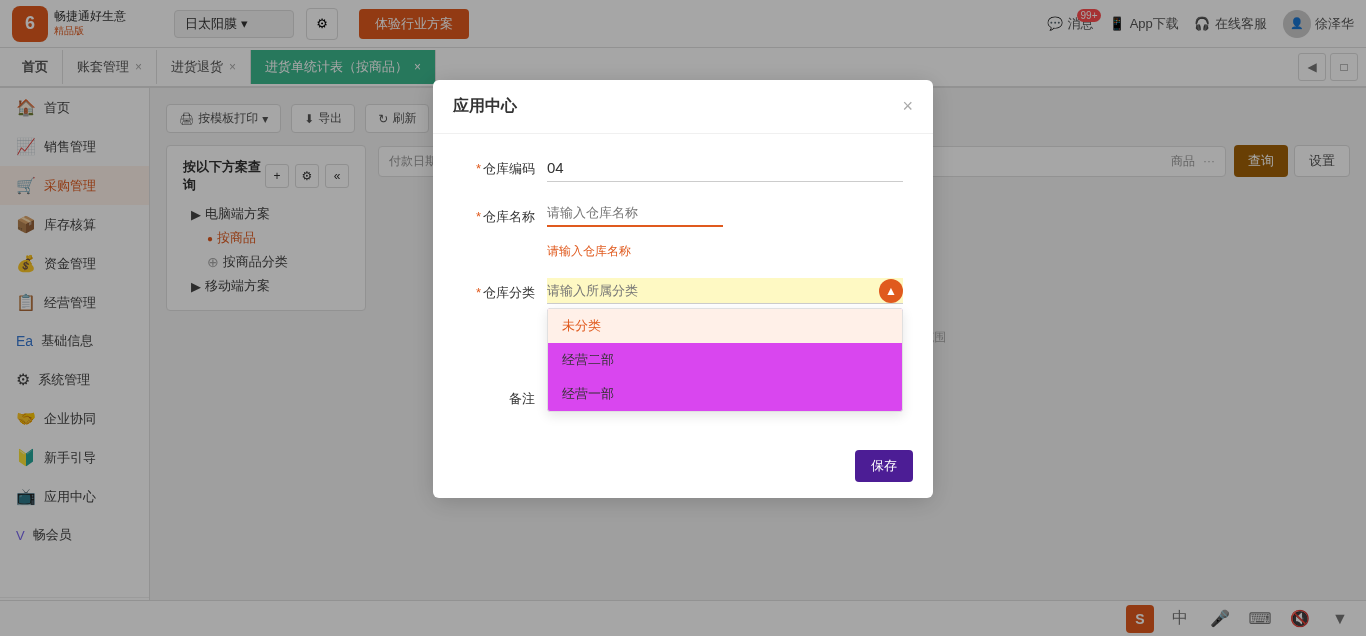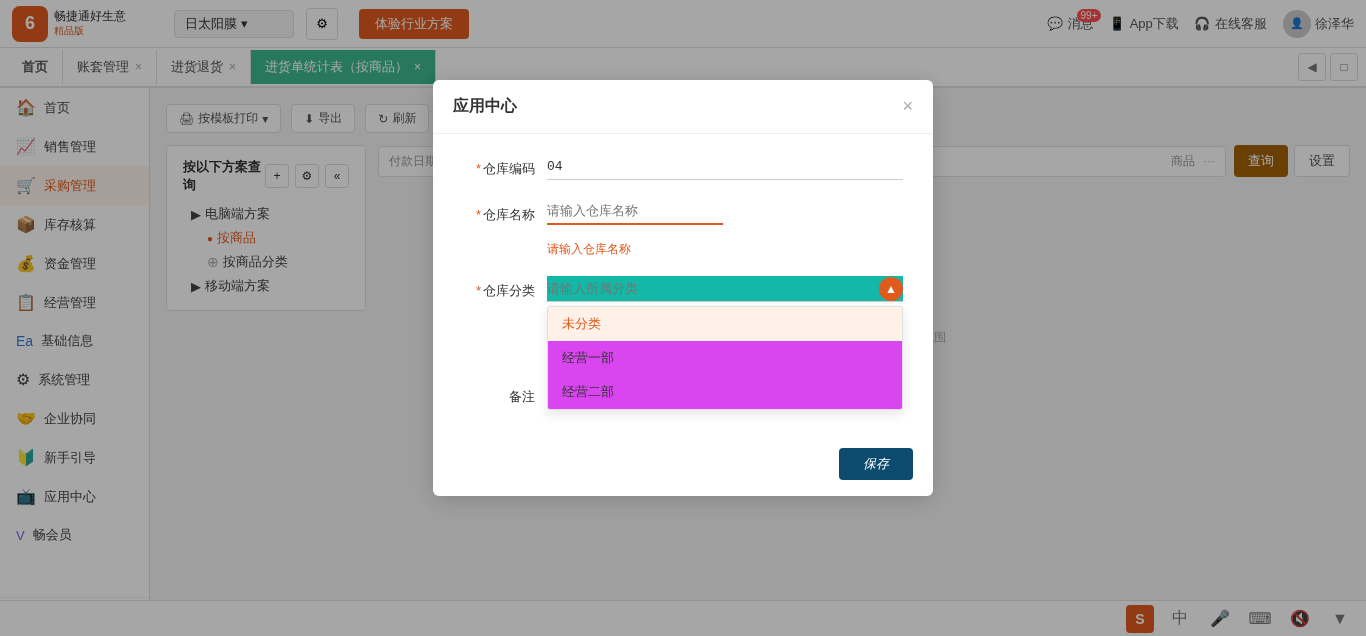--- a/index.html
+++ b/index.html
@@ -212,21 +212,21 @@
     }
     .form-control.error { border-bottom-color: #e05a1e; }
     .error-msg { color: #e05a1e; font-size: 12px; margin-top: 2px; }
 
     .select-wrap {
       flex: 1; position: relative;
     }
     .select-input {
       width: 100%; border: none; border-bottom: 1px solid #ccc;
       padding: 5px 28px 5px 0; font-size: 13px; outline: none;
-      color: #333; background: #14b8a6;
+      color: #333; background: #fef9c3;
     }
     .select-arrow {
       position: absolute; right: 0; top: 50%; transform: translateY(-50%);
       width: 24px; height: 24px; background: #e05a1e; border-radius: 50%;
       display: flex; align-items: center; justify-content: center;
       color: #fff; font-size: 12px; cursor: pointer;
     }
 
     
     .dropdown-list {
@@ -242,23 +242,23 @@
       padding: 8px 14px; font-size: 13px; color: #333;
       cursor: pointer;
     }
     .dropdown-item.selected { background: #fff0e8; color: #e05a1e; }
 
     .modal-footer {
       display: flex; justify-content: flex-end;
       padding: 12px 20px 16px 20px; gap: 10px;
     }
     .btn-save {
-      background: #0c4a6e; color: #fff; border: none;
-      border-radius: 4px; padding: 7px 24px;
-      font-size: 13px; cursor: pointer; font-style: italic;
+      background: #4c1d95; color: #fff; border: none;
+      border-radius: 4px; padding: 7px 16px;
+      font-size: 13px; cursor: pointer;
     }
 
     
     .empty-state {
       display: flex; flex-direction: column; align-items: center;
       justify-content: center; padding: 40px; color: #aaa; font-size: 13px;
     }
 
     
     .bottom-bar {
@@ -492,21 +492,21 @@
 <div class="modal-overlay">
   <div class="modal">
     <div class="modal-header">
       <span class="modal-title">应用中心</span>
       <span class="modal-close">×</span>
     </div>
     <div class="modal-body">
 
       <div class="form-row">
         <label class="form-label required">仓库编码</label>
-        <input class="form-control" type="text" value="04" style="flex: 1 1 0%; border-top: none; border-right: none; border-left: none; border-image: initial; border-bottom: 1px solid rgb(204, 204, 204); padding: 5px 0px; font-size: 13px; outline: none; font-family: Liberation Mono, monospace;">
+        <input class="form-control" type="text" value="04" style="flex: 1 1 0%; border-top: none; border-right: none; border-left: none; border-image: initial; border-bottom: 1px solid rgb(204, 204, 204); padding: 5px 0px; font-size: 15px; outline: none;">
       </div>
 
       <div class="form-row" style="flex-direction:column;">
         <div style="display:flex;align-items:center;gap:12px;">
           <label class="form-label required">仓库名称</label>
           <input class="form-control error" type="text" style="flex: 1 1 0%; border-top: none; border-right: none; border-left: none; border-image: initial; border-bottom: 2px solid rgb(224, 90, 30); padding: 5px 0px; font-size: 13px; outline: none;" placeholder="请输入仓库名称">
         </div>
         <div style="margin-left:84px;margin-top:4px;">
           <span class="error-msg">请输入仓库名称</span>
         </div>
@@ -517,24 +517,24 @@
         <div class="select-wrap" style="position:relative;">
           <input class="select-input" type="text" placeholder="请输入所属分类" style="width: 100%; border-top: none; border-right: none; border-left: none; border-image: initial; border-bottom: 1px solid rgb(204, 204, 204); padding: 5px 28px 5px 0px; font-size: 13px; outline: none;">
           <div class="select-arrow">▲</div>
 
           
           <div class="dropdown-list">
             <div class="dropdown-item selected">
               <span>未分类</span>
             </div>
             <div class="dropdown-item">
+              <span>经营二部</span>
+            </div>
+            <div class="dropdown-item">
               <span>经营一部</span>
-            </div>
-            <div class="dropdown-item">
-              <span>经营二部</span>
             </div>
           </div>
         </div>
       </div>
 
       <div class="form-row" style="margin-top: 80px;">
         <label class="form-label">备注</label>
         <input class="form-control" type="text" style="flex: 1 1 0%; border-top: none; border-right: none; border-left: none; border-image: initial; border-bottom: 1px solid rgb(204, 204, 204); padding: 5px 0px; font-size: 13px; outline: none;">
       </div>
     </div>

